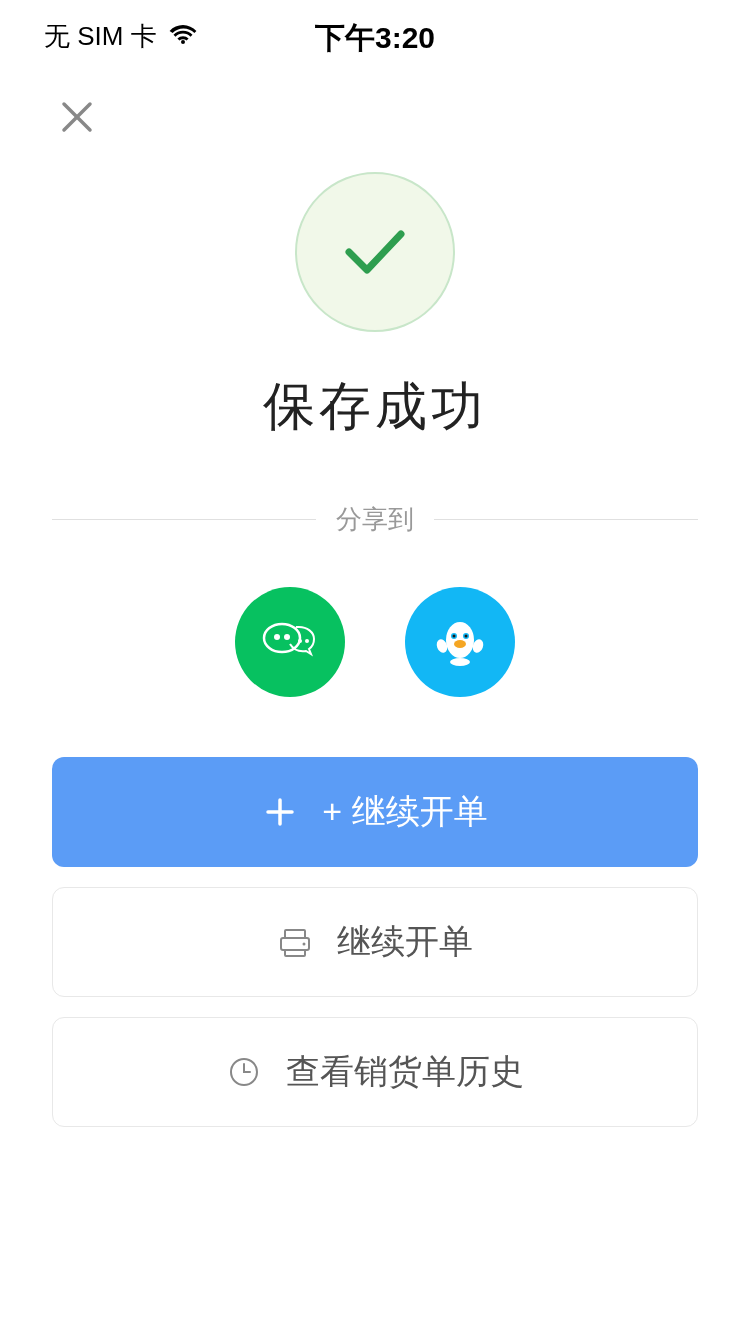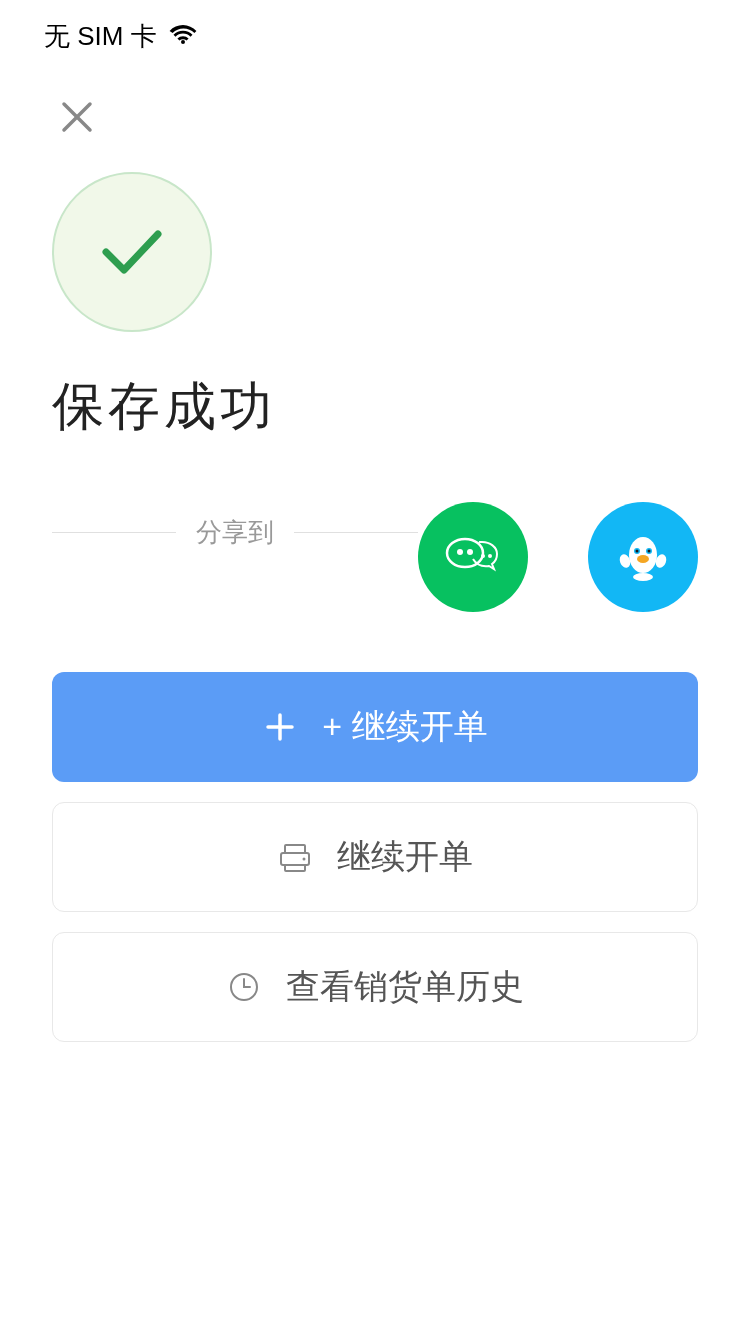--- a/index.html
+++ b/index.html
@@ -81,21 +81,21 @@
       width: 68%;
       border-radius: 1px;
     }
 
     
     .main-content {
       width: 100%;
       padding: 0 52px;
       display: flex;
       flex-direction: column;
-      align-items: flex-start;
+      align-items: center;
     }
 
     
     .close-btn {
       width: 100%;
       padding: 20px 0 30px 0;
       display: flex;
       align-items: center;
     }
     .close-icon {
@@ -134,21 +134,21 @@
       font-weight: 400;
       color: #222;
       margin-bottom: 60px;
       letter-spacing: 4px;
     }
 
     
     .share-section {
       width: 100%;
       display: flex;
-      flex-direction: row;
+      flex-direction: column;
       align-items: center;
       margin-bottom: 40px;
     }
     .share-divider {
       width: 100%;
       display: flex;
       align-items: center;
       gap: 20px;
       margin-bottom: 50px;
     }
@@ -230,20 +230,21 @@
 <body>
 
 <div class="status-bar">
   <div class="status-left">
     <span>无 SIM 卡</span>
 
     <svg width="32" height="24" viewBox="0 0 32 24" fill="none">
       <path d="M16 20a2 2 0 1 1 0-4 2 2 0 0 1 0 4zm-5.6-5.4a8 8 0 0 1 11.2 0l-2 2a5.2 5.2 0 0 0-7.2 0l-2-2zm-3.9-3.8a13 13 0 0 1 19 0l-2 2a10.2 10.2 0 0 0-15 0l-2-2zm-3.9-3.9A18.2 18.2 0 0 1 29.4 7l-2 2A15.4 15.4 0 0 0 5.6 9l-3-2z" fill="#000"></path>
     </svg>
   </div>
+  <div class="status-center">下午3:20</div>
 </div>
 
 <div class="main-content">
 
   <div class="close-btn">
     <div class="close-icon">
       <svg viewBox="0 0 36 36" fill="none" xmlns="http://www.w3.org/2000/svg">
         <line x1="5" y1="5" x2="31" y2="31" stroke="#888" stroke-width="3.5" stroke-linecap="round"></line>
         <line x1="31" y1="5" x2="5" y2="31" stroke="#888" stroke-width="3.5" stroke-linecap="round"></line>
       </svg>

